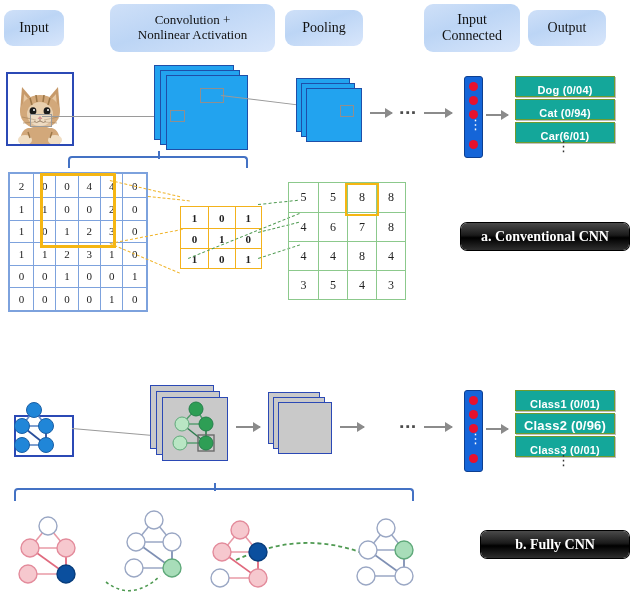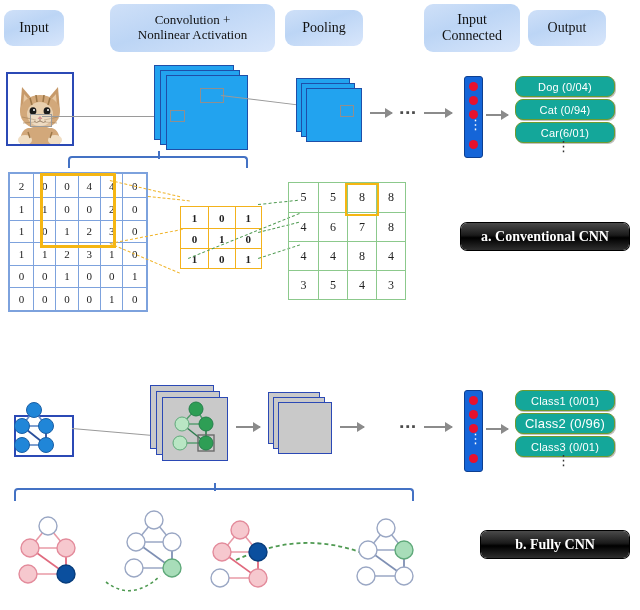--- a/index.html
+++ b/index.html
@@ -36,23 +36,23 @@
   .thinline{position:absolute;background:#9a9a9a;height:1px;transform-origin:0 0;}
   .dots{position:absolute;color:#4a4a4a;letter-spacing:2px;font-weight:bold;font-size:11px;}
   .vdots{position:absolute;color:#333;font-size:13px;letter-spacing:1px;line-height:4px;text-align:center;}
 
   
   .fcbar{position:absolute;background:#1565d8;border:1px solid #0d3f91;border-radius:3px;}
   .neuron{position:absolute;background:#e8112d;border-radius:50%;}
 
   
   .outlbl{
-    position:absolute;background:#14a79a;border:1px solid #6f9b2f;border-radius:8px;
-    color:#fff;display:flex;align-items:center;justify-content:center;
-    font-family:"Liberation Sans",sans-serif;font-weight:normal;letter-spacing:.2px;
+    position:absolute;background:#14a79a;border:1px solid #6f9b2f;border-radius:0;
+    color:#fff;display:flex;align-items:flex-end;justify-content:center;
+    font-family:"Liberation Sans",sans-serif;font-weight:bold;letter-spacing:.2px;
     box-shadow:1px 1px 0 rgba(0,0,0,.25);
   }
 
   
   .mtx{position:absolute;border-collapse:collapse;}
   .mtx td{text-align:center;vertical-align:middle;font-family:"Liberation Serif",serif;color:#222;padding:0;}
   .mtx.blue td{border:1px solid #7da2dd;}
   .mtx.blue{border:2px solid #7da2dd;}
   .mtx.yellow td{border:1px solid #f3b21b;font-weight:bold;}
   .mtx.yellow{border:1px solid #f3b21b;}

